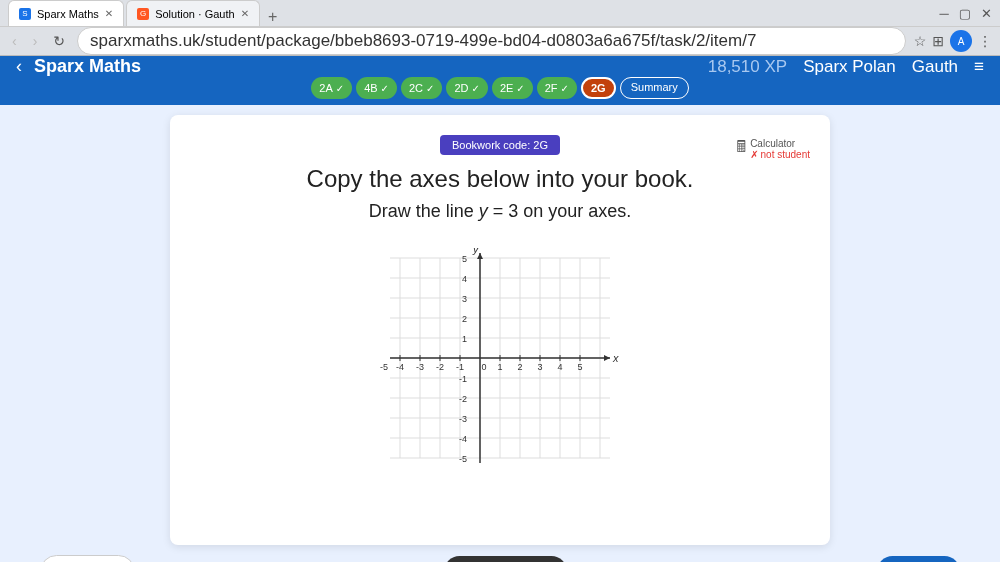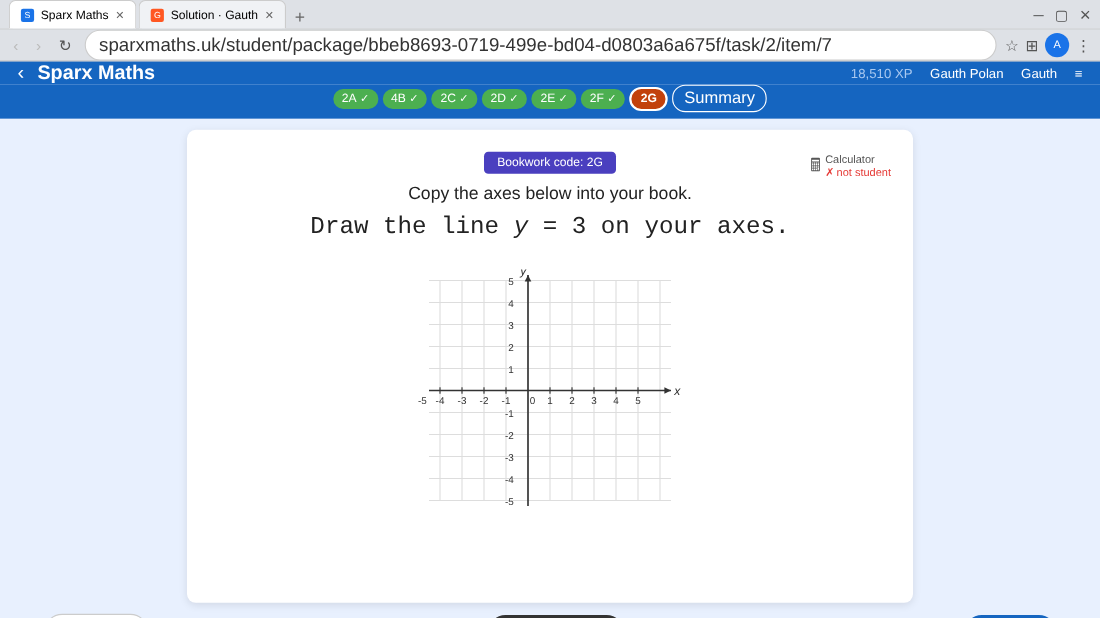--- a/index.html
+++ b/index.html
@@ -129,32 +129,31 @@
     .app-logo {
       font-size: 18px;
       font-weight: bold;
       color: white;
       flex: 1;
     }
     .header-right {
       display: flex;
       align-items: center;
       gap: 16px;
-      font-size: 12px;
+      font-size: 17px;
     }
     .xp-badge {
       color: #a8c8f0;
     }
 
     
     .topic-nav {
       background: #1565c0;
       height: 36px;
       display: flex;
-      align-items: center;
       justify-content: center;
       gap: 4px;
       padding-bottom: 6px;
     }
     .topic-pill {
       background: #4caf50;
       color: white;
       font-size: 11px;
       padding: 3px 8px;
       border-radius: 12px;
@@ -165,21 +164,21 @@
     }
     .topic-pill.active {
       background: #c2410c;
       border: 2px solid white;
       font-weight: bold;
     }
     .topic-pill .checkmark { font-size: 10px; }
     .summary-pill {
       background: transparent;
       color: white;
-      font-size: 15px;
+      font-size: 11px;
       padding: 3px 10px;
       border-radius: 12px;
       cursor: pointer;
       border: 1px solid white;
     }
 
     
     .main-content {
       flex: 1;
       background: #e8f0fe;
@@ -220,31 +219,30 @@
       color: #555;
       display: flex;
       align-items: center;
       gap: 4px;
     }
     .calc-icon {
       font-size: 16px;
     }
 
     .question-text {
-      font-size: 16px;
+      font-size: 24px;
       color: #222;
       margin-bottom: 8px;
       text-align: center;
     }
     .question-subtext {
-      font-size: 22px;
+      font-size: 18px;
       color: #222;
       margin-bottom: 16px;
       text-align: left;
-      font-family: Liberation Mono, monospace;
     }
 
     
     .bottom-nav {
       background: #e8f0fe;
       height: 54px;
       display: flex;
       align-items: center;
       justify-content: space-between;
       padding: 0 40px;
@@ -317,21 +315,21 @@
     <div class="profile-circle">A</div>
     <span class="browser-icon-btn">⋮</span>
   </div>
 </div>
 
 <div class="app-header">
   <span class="back-btn">‹</span>
   <span class="app-logo">Sparx Maths</span>
   <div class="header-right">
     <span class="xp-badge">18,510 XP</span>
-    <span>Gauth Polan</span>
+    <span>Sparx Polan</span>
     <span>Gauth</span>
     <span>≡</span>
   </div>
 </div>
 
 <div class="topic-nav">
   <div class="topic-pill">
     <span>2A</span>
     <span class="checkmark">✓</span>
   </div>

